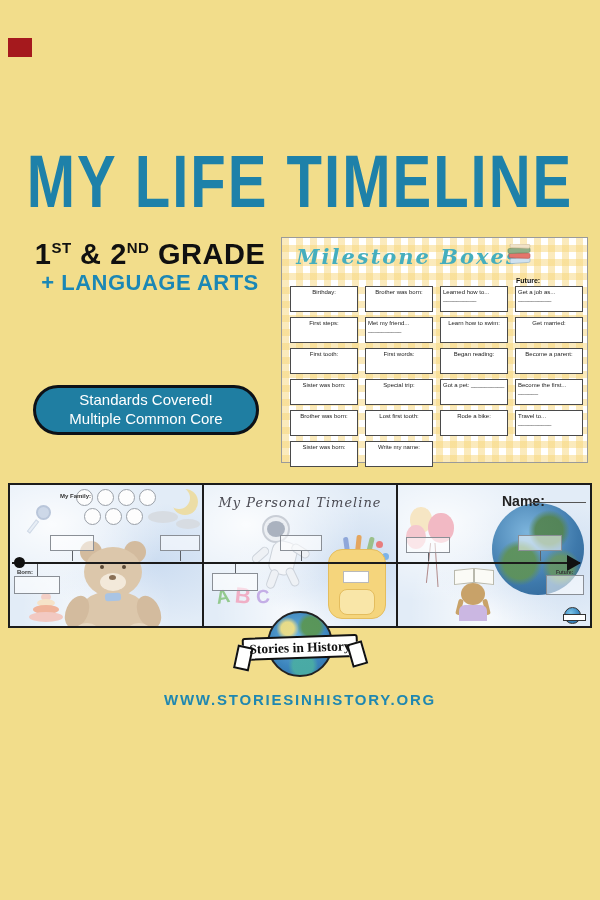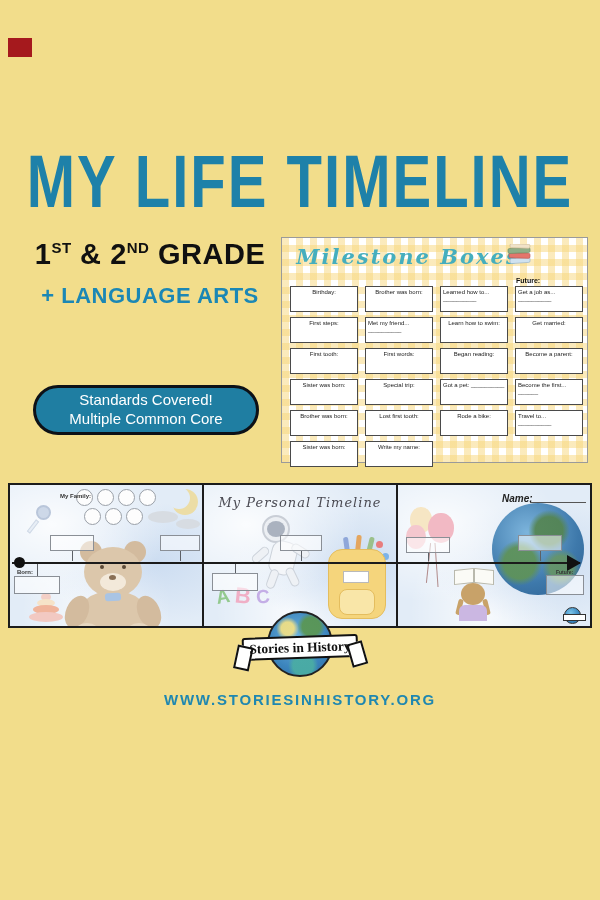--- a/index.html
+++ b/index.html
@@ -19,21 +19,21 @@
     position:absolute; top:138px; left:0; width:600px; text-align:center;
     font-size:58px; font-weight:900; letter-spacing:2px; color:#1E81A9;
     transform: scaleY(1.28); transform-origin: 50% 0;
     white-space: nowrap;
   }
 
   
   .subtitle { position:absolute; left:22px; top:238px; width:256px; text-align:center; color:#101010; }
   .grade-line, .grade-line2 { font-weight:900; font-size:29px; line-height:1.12; letter-spacing:0.5px; }
   .grade-line sup { font-size:15px; vertical-align: super; font-weight:900; }
-  .lang-line { margin-top:13px; font-weight:900; font-size:22px; color:#1B87B5; letter-spacing:0.5px; }
+  .lang-line { margin-top:0; font-weight:900; font-size:22px; color:#1B87B5; letter-spacing:0.5px; }
 
   
   .badge {
     position:absolute; left:33px; top:385px; width:226px; height:50px;
     background:#1F7EA2; border:3px solid #0d1117; border-radius:27px;
     display:flex; flex-direction:column; align-items:center; justify-content:center;
     color:#fff; font-size:15px; line-height:1.25; font-weight:400;
   }
 
   
@@ -114,21 +114,21 @@
   .abc { position:absolute; font-weight:900; font-size:19px; z-index:3; }
   .abc span { display:inline-block; }
   .backpack { position:absolute; z-index:3; }
   .bp-body { position:absolute; width:58px; height:70px; background:#f5d57c; border-radius:14px 14px 14px 14px; border:1px solid #e4bd5e; }
   .bp-pocket { position:absolute; width:36px; height:26px; background:#f9e6a8; border-radius:8px; border:1px solid #e4bd5e; }
   .bp-label { position:absolute; width:26px; height:12px; background:#fff; border:1px solid #b9b9b9; z-index:4; }
   .bp-stick { position:absolute; width:5px; height:16px; border-radius:2px; }
   .bp-dot { position:absolute; width:7px; height:7px; border-radius:50%; }
 
   
-  .name-line { position:absolute; font-size:10px; font-weight:700; color:#222; z-index:5;font-style:italic; }
+  .name-line { position:absolute; font-size:14px; font-weight:700; color:#222; z-index:5; }
   .name-rule { position:absolute; height:1px; background:#555; z-index:5; }
   .earth {
     position:absolute; border-radius:50%; z-index:2;
     background:
       radial-gradient(circle at 30% 65%, rgba(94,146,90,.95) 0 18%, rgba(94,146,90,0) 26%),
       radial-gradient(circle at 62% 30%, rgba(84,132,78,.9) 0 16%, rgba(84,132,78,0) 24%),
       radial-gradient(circle at 75% 70%, rgba(104,150,96,.85) 0 12%, rgba(104,150,96,0) 20%),
       radial-gradient(circle at 38% 32%, #7cb4dc, #3e79ab 60%, #2c5f91);
   }
   .balloon { position:absolute; border-radius:50% 50% 52% 52%; z-index:3; }

